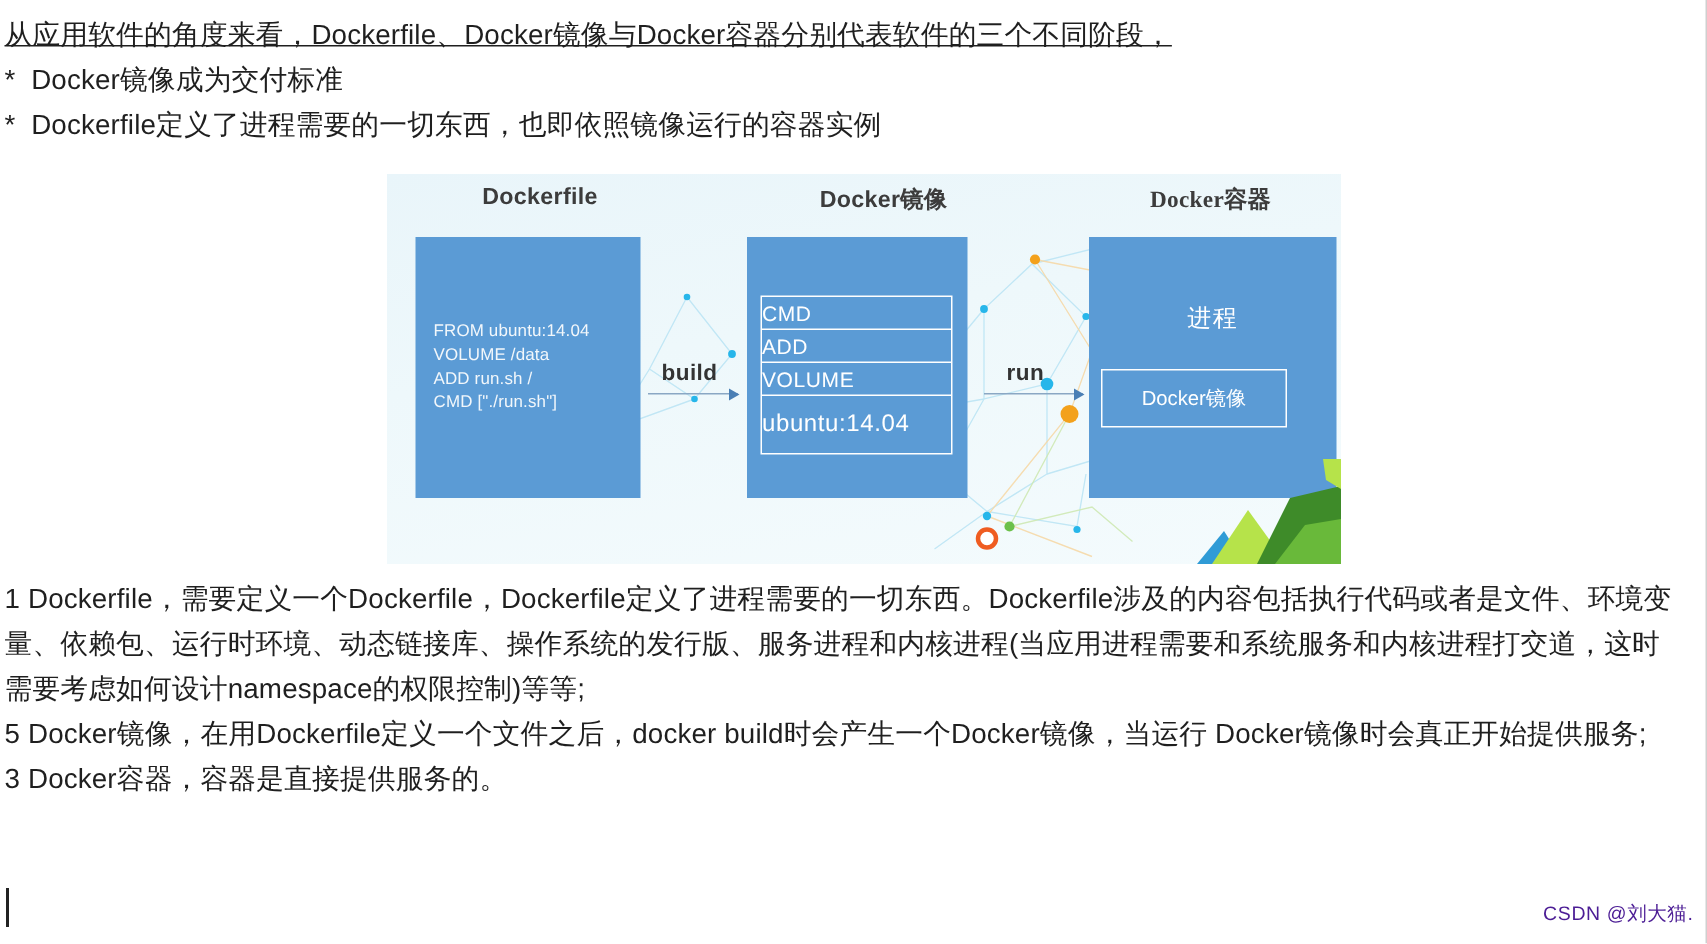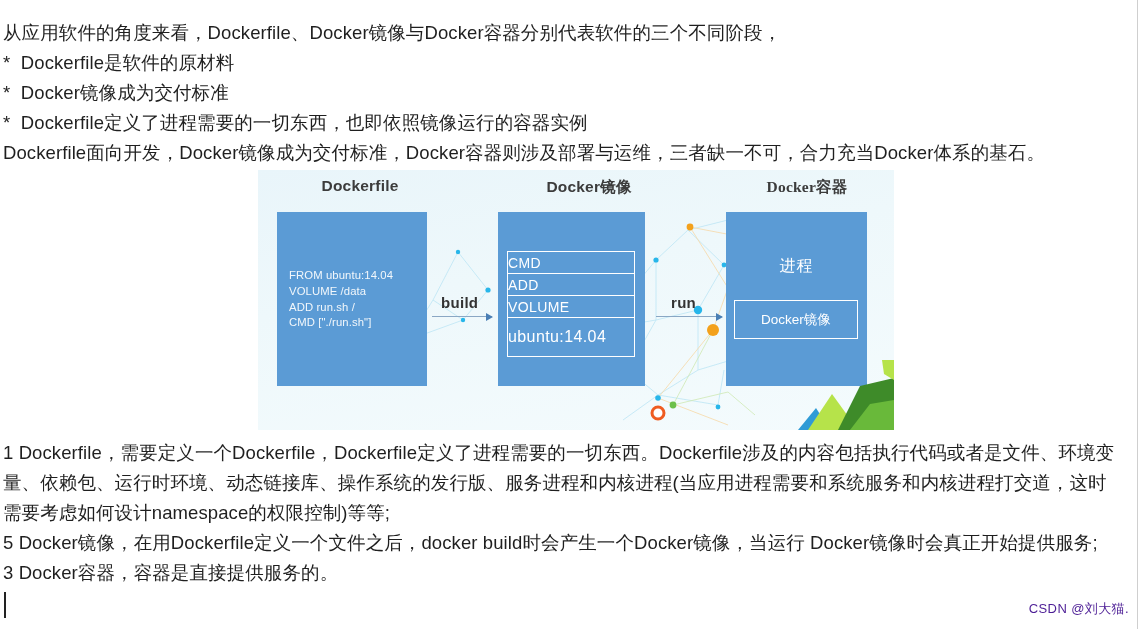--- a/index.html
+++ b/index.html
@@ -37,27 +37,27 @@
   .para {
     font-size: 18.5px;
     line-height: 30px;
     color: #1f1f1f;
     letter-spacing: 0.1px;
     padding: 0 6px 0 3px;
     white-space: pre-wrap;
     word-break: break-word;
   }
 
-  .block-top { margin-top: 18px; }
+  .block-top { margin-top: 8px; text-decoration: underline; }
 
   
   .figure-wrap {
     position: relative;
     height: 268px;
-    margin-top: 2px;
+    margin-top: 18px;
   }
   .figure {
     position: absolute;
     left: 258px;
     top: 0px;
     width: 636px;
     height: 260px;
     background: linear-gradient(170deg,#e9f5fa 0%, #eef8fb 40%, #f4fbfd 100%);
     overflow: hidden;
   }
@@ -79,21 +79,21 @@
   .t1 { left: 22px;  width: 160px; }
   .t2 { left: 248px; width: 166px; }
   .t3 { left: 466px; width: 166px; font-family: Liberation Serif, serif; }
 
   .bigbox {
     position: absolute;
     background: #5b9bd5;
   }
   #box-dockerfile { left: 19px;  top: 42px; width: 150px; height: 174px; }
   #box-image      { left: 240px; top: 42px; width: 147px; height: 174px; }
-  #box-container  { left: 468px; top: 42px; width: 141px; height: 174px; }
+  #box-container  { left: 468px; top: 42px; width: 141px; height: 174px; padding-left: 24px; }
 
   .df-code {
     position: absolute;
     left: 12px;
     top: 56px;
     font-size: 11.3px;
     line-height: 15.8px;
     color: #f2f7fb;
     font-family: "Liberation Sans", "DejaVu Sans", sans-serif;
     white-space: pre;
@@ -203,24 +203,22 @@
   }
 </style>
 </head>
 <body>
 
 <div id="page">
 
   <div class="article">
 
     <div class="para block-top">从应用软件的角度来看，Dockerfile、Docker镜像与Docker容器分别代表软件的三个不同阶段，</div>
-    <div class="para">*  Dockerfile是软件的原材料</div>
     <div class="para">*  Docker镜像成为交付标准</div>
     <div class="para">*  Dockerfile定义了进程需要的一切东西，也即依照镜像运行的容器实例</div>
-    <div class="para">Dockerfile面向开发，Docker镜像成为交付标准，Docker容器则涉及部署与运维，三者缺一不可，合力充当Docker体系的基石。</div>
 
     <div class="figure-wrap">
       <div class="figure">
 
         <svg class="fig-net" viewBox="0 0 636 260" preserveAspectRatio="none">
           <g stroke="#bfe6f5" stroke-width="0.9" fill="none" opacity="0.95">
             <path d="M205 150 L230 120 L200 82 L175 130 Z"></path>
             <path d="M175 130 L150 170 L205 150"></path>
             <path d="M398 90 L430 60 L466 95 L440 140 L398 150 Z"></path>
             <path d="M398 150 L370 200 L400 225 L440 200 L440 140"></path>

